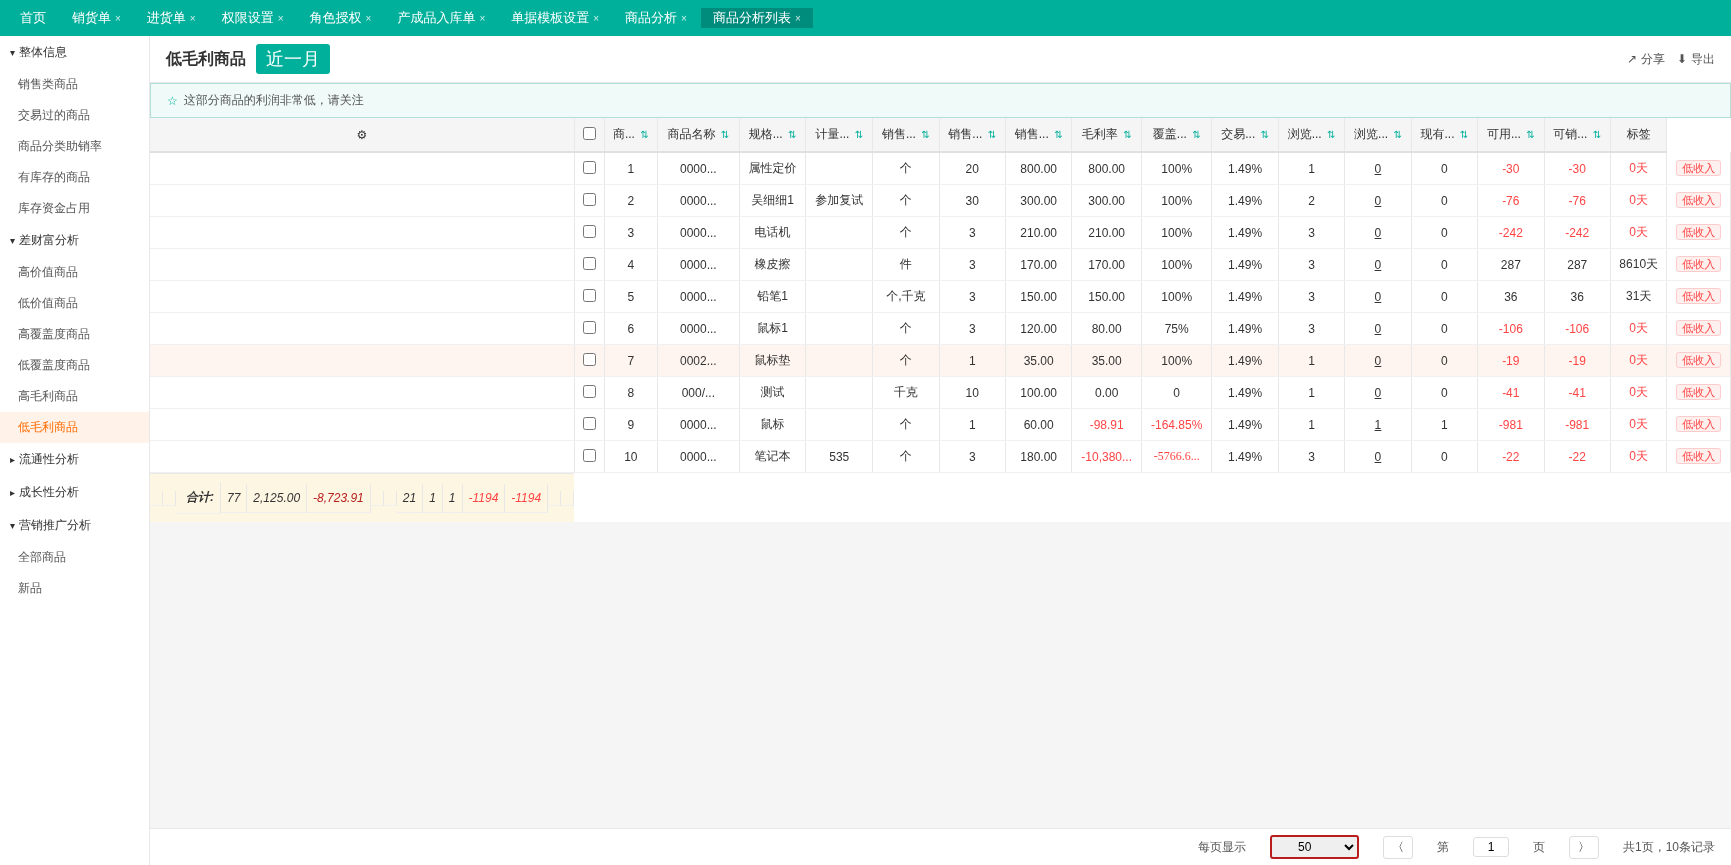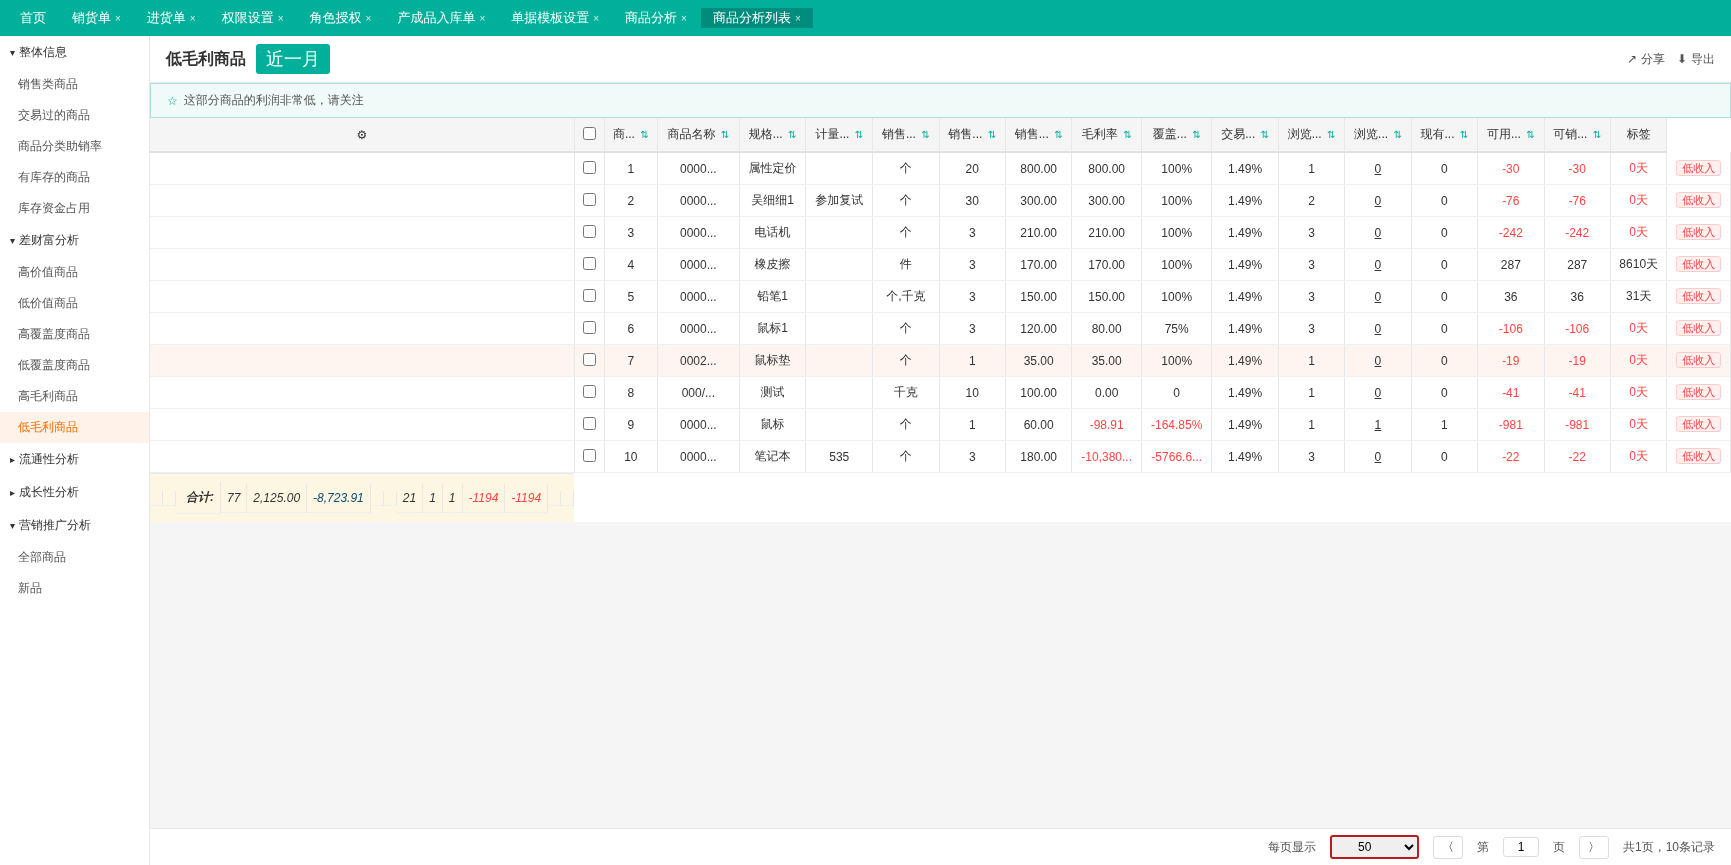--- a/index.html
+++ b/index.html
@@ -201,21 +201,21 @@
     }
 
     
     .pagination-bar {
       display: flex;
       align-items: center;
       justify-content: flex-end;
       padding: 6px 16px;
       background: #fff;
       border-top: 1px solid #e8e8e8;
-      gap: 14px;
+      gap: 24px;
       font-size: 12px;
       color: #555;
       flex-shrink: 0;
     }
     .page-size-select {
       border: 2px solid #b91c1c;
       border-radius: 3px;
       padding: 2px 22px;
       font-size: 12px;
     }
@@ -529,39 +529,39 @@
               <td></td>
               <td><input type="checkbox" style=""></td>
               <td>10</td>
               <td>0000...</td>
               <td>笔记本</td>
               <td>535</td>
               <td>个</td>
               <td>3</td>
               <td>180.00</td>
               <td style="color: rgb(255, 68, 68);">-10,380...</td>
-              <td style="color: rgb(255, 68, 68);">-5766.6...</td>
+              <td style="color: rgb(255, 68, 68); font-family: Liberation Serif, serif;">-5766.6...</td>
               <td>1.49%</td>
               <td>3</td>
               <td><span class="underline-link">0</span></td>
               <td>0</td>
               <td style="color: rgb(255, 68, 68);">-22</td>
               <td style="color: rgb(255, 68, 68);">-22</td>
               <td style="color: rgb(255, 68, 68);">0天</td>
               <td><span class="tag-low-income">低收入</span></td>
             </tr>
           </tbody>
         <tfoot>
           <tr class="footer-sum">
             <td></td>
             <td></td>
             <td colspan="4" style="text-align:left;padding-left:10px;font-weight:bold;">合计:</td>
             <td>77</td>
             <td>2,125.00</td>
-            <td style="color:#0c4a6e;">-8,723.91</td>
+            <td style="color:#b91c1c;">-8,723.91</td>
             <td></td>
             <td></td>
             <td>21</td>
             <td>1</td>
             <td>1</td>
             <td style="color:#ff4444;">-1194</td>
             <td style="color:#ff4444;">-1194</td>
             <td></td>
             <td></td>
           </tr>

